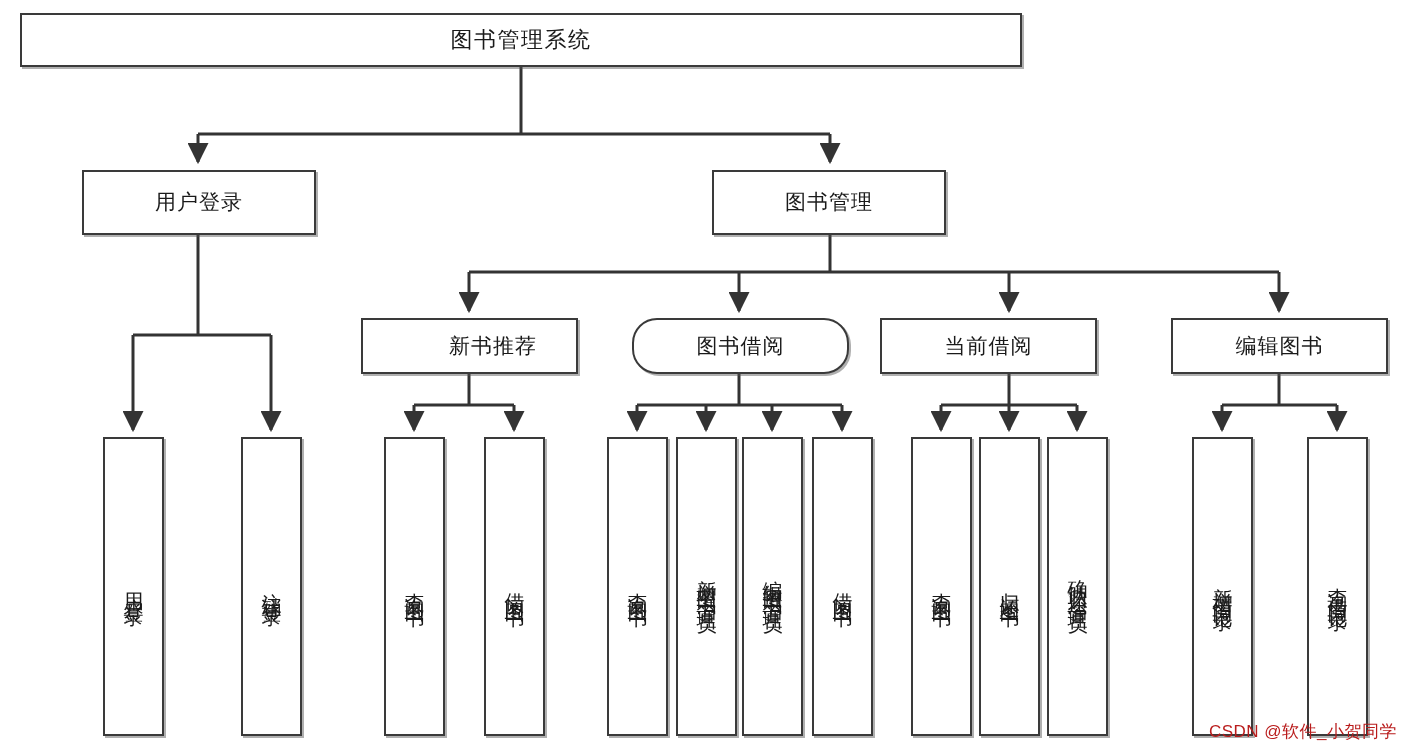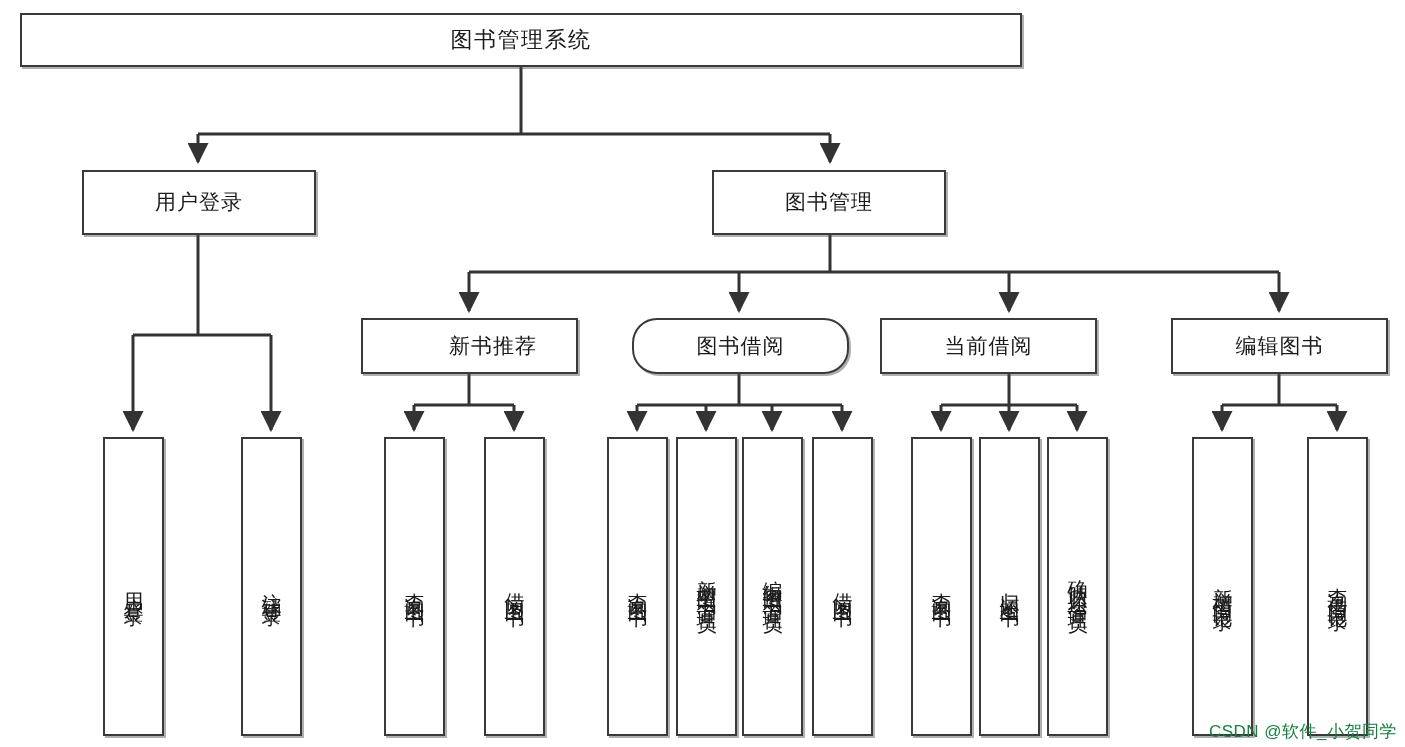--- a/index.html
+++ b/index.html
@@ -66,21 +66,21 @@
     font-size: 20px;
     letter-spacing: 5px;
     line-height: 1.05;
     white-space: nowrap;
   }
   #watermark {
     position: absolute;
     right: 8px;
     bottom: 4px;
     font-size: 17px;
-    color: #15803d;
+    color: #b91c1c;
     letter-spacing: 0.5px;
     white-space: nowrap;
     z-index: 5;
     pointer-events: none;
   }
 </style>
 </head>
 <body>
 
 <div id="diagram">

